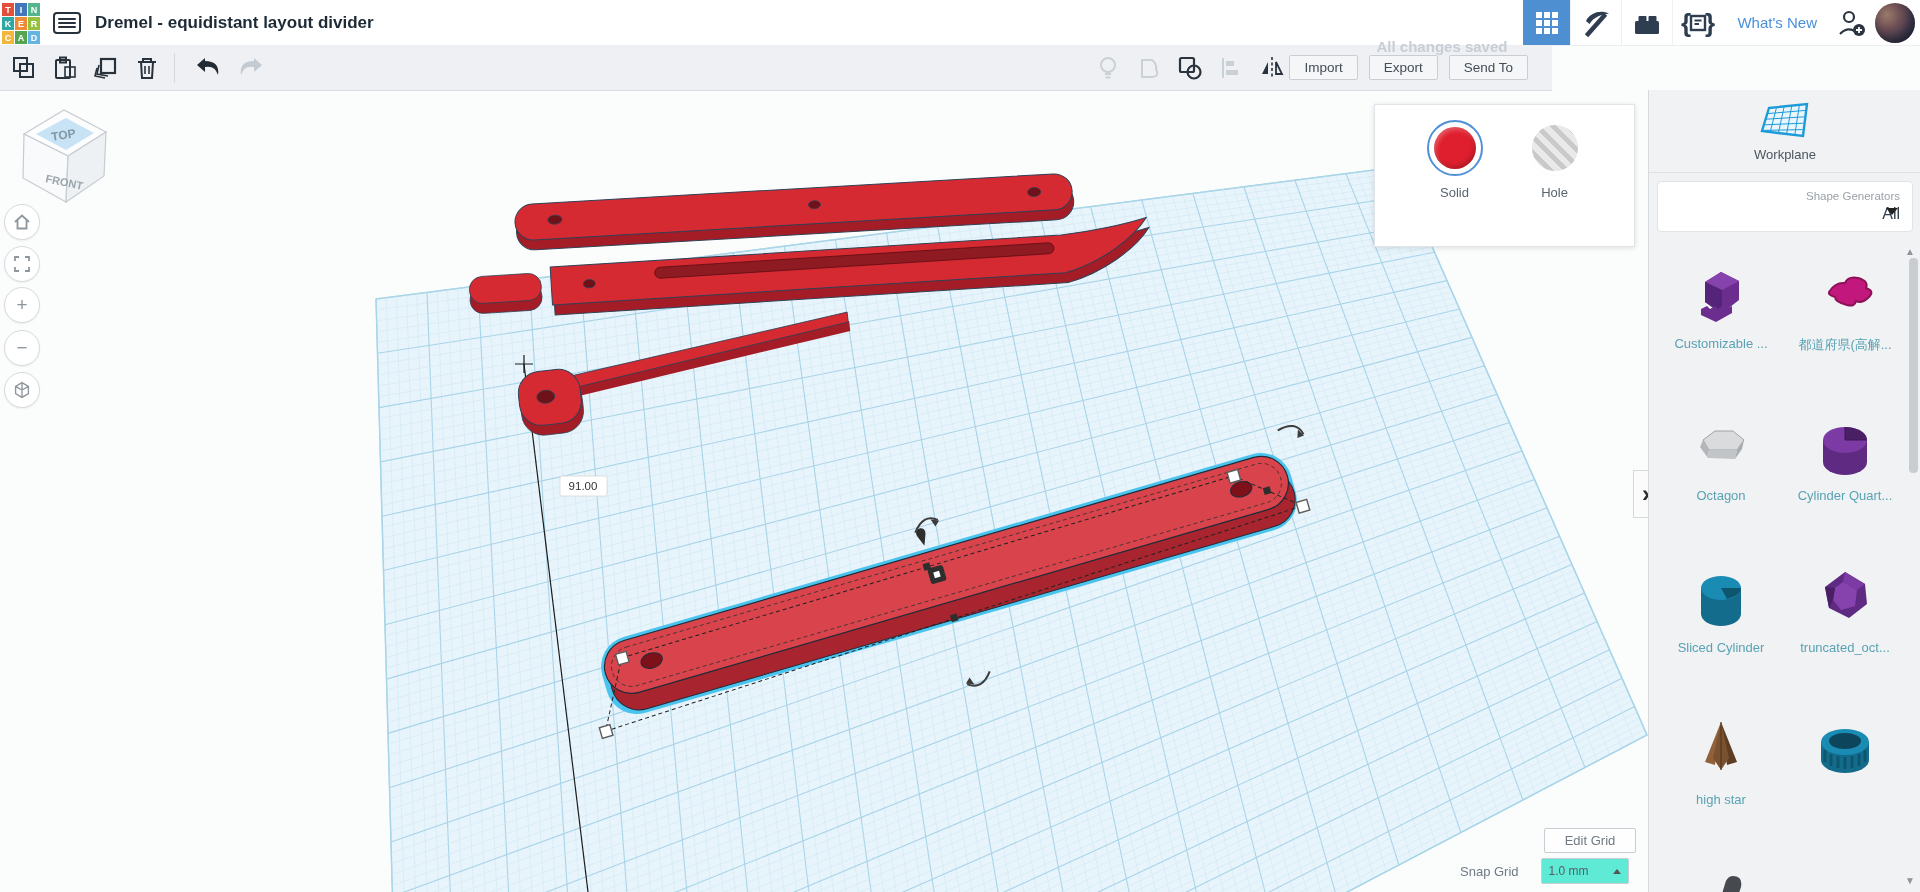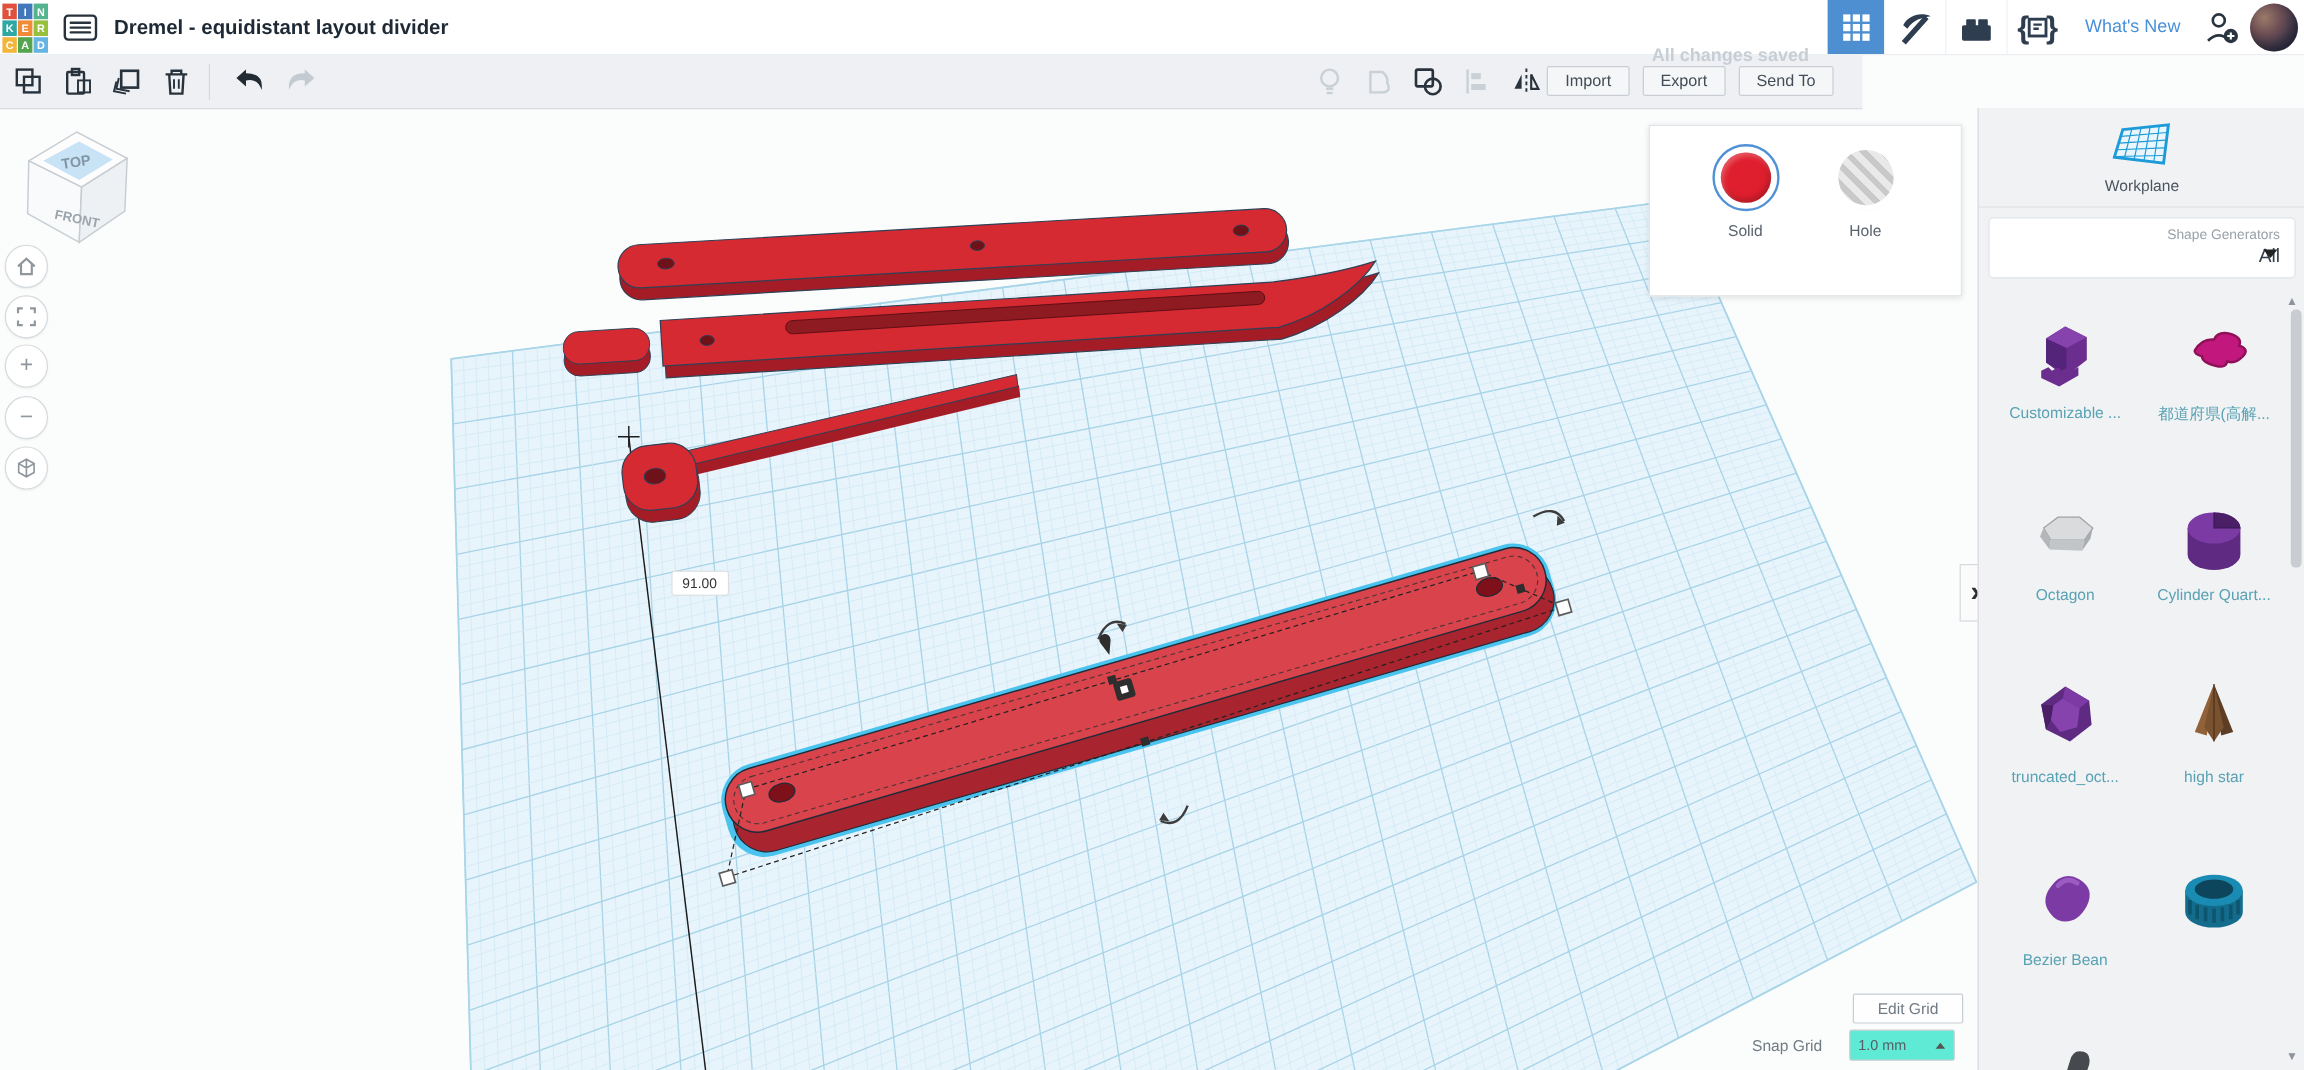--- a/index.html
+++ b/index.html
@@ -627,45 +627,46 @@
           <svg width="80" height="80" viewBox="0 0 80 80">
             <path d="M18 36 v22 a22 13 0 0 0 44 0 v-22" fill="#5e2a82"></path>
             <ellipse cx="40" cy="36" rx="22" ry="13" fill="#7b3aa4"></ellipse>
             <path d="M40 36 L62 36 A22 13 0 0 0 40 23 Z" fill="#4a1f66"></path>
             <path d="M40 23 V36 H62" fill="none" stroke="#3a1852" stroke-width="1"></path>
           </svg>
           <div class="lib-label">Cylinder Quart...</div>
         </div>
         <div class="lib-item">
           <svg width="80" height="80" viewBox="0 0 80 80">
+            <path d="M20 32 v26 a20 12 0 0 0 40 0 v-26" fill="#146c8c"></path>
+            <ellipse cx="40" cy="32" rx="20" ry="12" fill="#1a8cb4"></ellipse>
+            <path d="M40 32 L60 32 A20 12 0 0 1 46 43 Z" fill="#0e5570"></path>
+          </svg>
+          <div class="lib-label">Sliced Cylinder</div>
+        </div>
+        <div class="lib-item">
+          <svg width="80" height="80" viewBox="0 0 80 80">
             <path d="M40 16 L60 28 L62 48 L44 62 L24 52 L20 31 Z" fill="#5e2a82"></path>
             <path d="M40 16 L60 28 L52 34 L38 26 Z" fill="#7b3aa4"></path>
             <path d="M38 26 L52 34 L50 50 L36 54 L28 44 L30 32 Z" fill="#8743ad"></path>
             <path d="M20 31 L30 32 L28 44 L24 52 Z" fill="#4a1f66"></path>
           </svg>
           <div class="lib-label">truncated_oct...</div>
         </div>
         <div class="lib-item">
           <svg width="80" height="80" viewBox="0 0 80 80">
             <path d="M40 14 L56 54 L46 57 Z" fill="#5d3d23"></path>
             <path d="M40 14 L24 54 L34 57 Z" fill="#916239"></path>
             <path d="M40 14 L48 50 L40 62 L32 50 Z" fill="#7a5230"></path>
             <path d="M40 14 L40 62" stroke="#4a3019" stroke-width="1"></path>
           </svg>
           <div class="lib-label">high star</div>
         </div>
         <div class="lib-item">
           <svg width="80" height="80" viewBox="0 0 80 80">
-            <path d="M30 56 q-12 -12 -2 -25 q10 -14 24 -6 q13 8 6 22 q-7 13 -18 13 q-6 0 -10 -4 z" fill="#7b3aa4"></path>
-            <path d="M34 30 q8 -8 16 -2" stroke="#9a5cc0" stroke-width="4" fill="none" stroke-linecap="round"></path>
-          </svg>
-          <div class="lib-label">Bezier Bean</div>
-        </div>
-        <div class="lib-item">
-          <svg width="80" height="80" viewBox="0 0 80 80">
             <path d="M16 34 v18 a24 13 0 0 0 48 0 v-18" fill="#146c8c"></path>
             <path d="M20 42 v12 M26 46 v12 M33 48 v12 M40 49 v12 M47 48 v12 M54 46 v12 M60 42 v12" stroke="#0e5570" stroke-width="3"></path>
             <ellipse cx="40" cy="34" rx="24" ry="13" fill="#1a8cb4"></ellipse>
             <ellipse cx="40" cy="33" rx="16" ry="8" fill="#0c455c"></ellipse>
           </svg>
           <div class="lib-label"></div>
         </div>
         <div class="lib-item">
           <svg width="80" height="80" viewBox="0 0 80 80">
             <path d="M52 16 q10 0 8 11 l-10 30 q-3 9 -10 7 q-7 -2 -5 -11 l9 -29 q2 -8 8 -8 z" fill="#46494e"></path>

